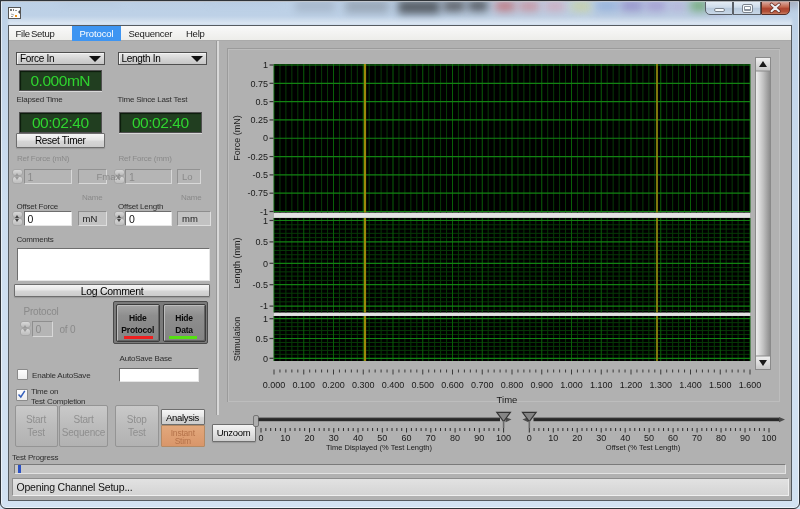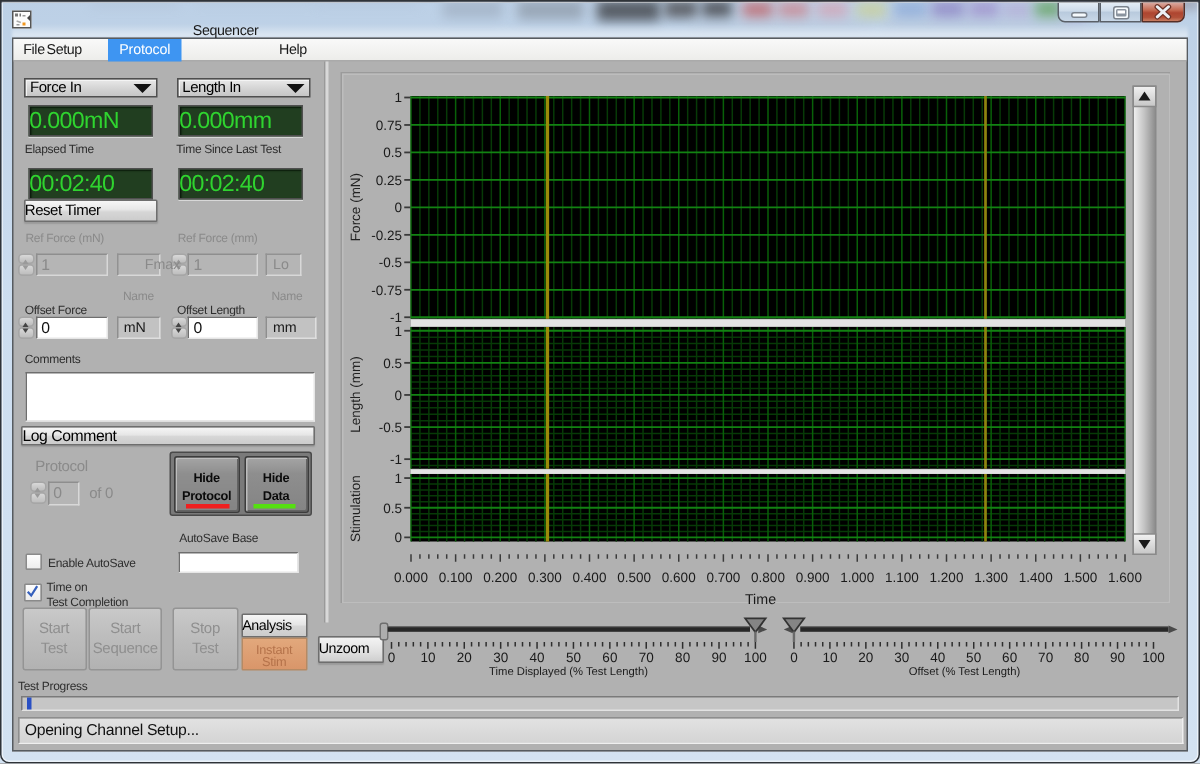--- a/index.html
+++ b/index.html
@@ -1,20 +1,20 @@
 <!DOCTYPE html>
 <html><head><meta charset="utf-8"><style>
 *{margin:0;padding:0;box-sizing:border-box}
 body{width:800px;height:509px;overflow:hidden;font-family:"Liberation Sans",sans-serif;background:#888}
 #win{position:relative;width:800px;height:509px;background:linear-gradient(180deg,#bcd0e6 0%,#cddef0 40%,#d3e2f2 100%);overflow:hidden}
 .abs{position:absolute}
 .lbl{z-index:2;position:absolute;font-size:8px;letter-spacing:-0.2px;color:#2e2e2e;white-space:nowrap}
 .dlbl{z-index:2;position:absolute;font-size:8px;letter-spacing:-0.2px;color:#8a8a8a;white-space:nowrap}
-.lcd{z-index:2;position:absolute;background:#213e20;border:1px solid #4f4f4f;box-shadow:inset 1px 1px 1px #0b1a0b, 0 1px 0 #d8d8d8;color:#2fd42f;text-align:left;font-size:15.5px;letter-spacing:-0.45px}
-.btn{z-index:2;position:absolute;background:linear-gradient(180deg,#f6f6f6 0%,#e6e6e6 45%,#d6d6d6 55%,#cccccc 100%);border:1px solid #6e6e6e;box-shadow:0 1px 1px #9a9a9a;border-radius:1px;color:#000;text-align:left;font-size:10px;letter-spacing:-0.3px}
+.lcd{z-index:2;position:absolute;background:#213e20;border:1px solid #4f4f4f;box-shadow:inset 1px 1px 1px #0b1a0b, 0 1px 0 #d8d8d8;color:#2fd42f;text-align:center;font-size:15.5px;letter-spacing:-0.45px}
+.btn{z-index:2;position:absolute;background:linear-gradient(180deg,#f6f6f6 0%,#e6e6e6 45%,#d6d6d6 55%,#cccccc 100%);border:1px solid #6e6e6e;box-shadow:0 1px 1px #9a9a9a;border-radius:1px;color:#000;text-align:center;font-size:10px;letter-spacing:-0.3px}
 .dbtn{z-index:2;position:absolute;background:linear-gradient(180deg,#c9c9c9 0%,#bdbdbd 45%,#b2b2b2 100%);border:1px solid #949494;border-radius:2px;color:#8f8f8f;text-align:center;font-size:10px;letter-spacing:-0.2px}
 .white-field{z-index:2;position:absolute;background:#fff;border-top:1px solid #6e6e6e;border-left:1px solid #6e6e6e;border-bottom:1px solid #e6e6e6;border-right:1px solid #e6e6e6;font-size:10.5px;color:#111}
 .gray-field{z-index:2;position:absolute;background:#b5b5b5;border-top:1px solid #8e8e8e;border-left:1px solid #8e8e8e;border-bottom:1px solid #d8d8d8;border-right:1px solid #d8d8d8;font-size:10.5px;color:#8a8a8a}
 .unit{z-index:2;position:absolute;background:#c2c2c2;border-top:1px solid #8e8e8e;border-left:1px solid #8e8e8e;border-bottom:1px solid #dedede;border-right:1px solid #dedede;font-size:9px;color:#1a1a1a}
 .dunit{z-index:2;position:absolute;background:#b5b5b5;border-top:1px solid #929292;border-left:1px solid #929292;border-bottom:1px solid #d8d8d8;border-right:1px solid #d8d8d8;font-size:9px;color:#8a8a8a}
 .spin{z-index:2;position:absolute;width:11px}
 .spin b{position:absolute;left:0;width:11px;height:50%;background:linear-gradient(180deg,#d8d8d8,#bdbdbd);border:1px solid #a6a6a6;border-radius:3px}
 .spin b.up{top:0}.spin b.dn{bottom:0}
 .spin i{position:absolute;left:3px;width:0;height:0;border-left:2.5px solid transparent;border-right:2.5px solid transparent}
 .spin i.up{top:4px;border-bottom:3px solid #6a6a6a}
@@ -67,31 +67,30 @@
 <div class="abs" style="left:56px;top:0;width:29px;height:14px;background:linear-gradient(180deg,#d8a79e 0%,#c4684f 40%,#ae4530 55%,#b25038 80%,#c97f63 100%);border:1px solid #552e26;border-radius:0 0 5px 1px"></div>
 <svg class="abs" style="left:56px;top:0" width="29" height="14" viewBox="0 0 29 14">
         <path d="M10.5 3.5 L18 10.2 M18 3.5 L10.5 10.2" stroke="#6e3328" stroke-width="3.6" stroke-linecap="round"></path>
         <path d="M10.5 3.5 L18 10.2 M18 3.5 L10.5 10.2" stroke="#ecf0f4" stroke-width="2" stroke-linecap="round"></path>
       </svg>
 </div>
 <div class="abs" style="left:8px;top:25px;width:784px;height:476px;background:#b1b1b1;border:1px solid #565b60;z-index:1"></div>
 <div class="abs" style="z-index:2;left:9px;top:26px;width:782px;height:15px;background:linear-gradient(180deg,#f9f9f9,#ededea);border-bottom:1px solid #aaa"></div>
 <div class="abs" style="z-index:2;left:15.5px;top:27px;height:13px;line-height:13px;font-size:9.5px;letter-spacing:-0.25px;color:#1a1a1a">File</div>
 <div class="abs" style="z-index:2;left:31px;top:27px;height:18px;line-height:13px;font-size:9.5px;letter-spacing:-0.25px;color:#1a1a1a">Setup</div>
-<div class="abs" style="z-index:2;left:128.5px;top:14px;height:28px;line-height:13px;font-size:9.5px;letter-spacing:-0.25px;color:#1a1a1a">Sequencer</div>
+<div class="abs" style="z-index:2;left:128.5px;top:27px;height:28px;line-height:13px;font-size:9.5px;letter-spacing:-0.25px;color:#1a1a1a">Sequencer</div>
 <div class="abs" style="z-index:2;left:186px;top:27px;height:13px;line-height:13px;font-size:9.5px;letter-spacing:-0.25px;color:#1a1a1a">Help</div>
 <div class="abs" style="z-index:2;left:72px;top:26px;width:49px;height:15px;background:#3e95f2;color:#fff;font-size:9.5px;letter-spacing:-0.1px;text-align:center;line-height:15px">Protocol</div>
 <div class="abs" style="z-index:2;left:16px;top:51.5px;width:89px;height:13px;background:linear-gradient(180deg,#e9e9e9,#d2d2d2 60%,#c6c6c6);border:1px solid #4f4f4f;box-shadow:inset 1px 1px 0 #f4f4f4"></div>
 <div class="abs" style="z-index:2;left:20px;top:51.5px;height:14px;line-height:13px;font-size:10px;letter-spacing:-0.3px;color:#000">Force In</div>
 <div class="abs" style="z-index:2;left:89px;top:55.5px;width:0;height:0;border-left:6px solid transparent;border-right:6px solid transparent;border-top:6px solid #111"></div>
 <div class="abs" style="z-index:2;left:117.5px;top:51.5px;width:89px;height:13px;background:linear-gradient(180deg,#e9e9e9,#d2d2d2 60%,#c6c6c6);border:1px solid #4f4f4f;box-shadow:inset 1px 1px 0 #f4f4f4"></div>
 <div class="abs" style="z-index:2;left:121.5px;top:51.5px;height:13px;line-height:13px;font-size:10px;letter-spacing:-0.3px;color:#000">Length In</div>
 <div class="abs" style="z-index:2;left:190.5px;top:55.5px;width:0;height:0;border-left:6px solid transparent;border-right:6px solid transparent;border-top:6px solid #111"></div>
 <div class="lcd" style="left:18.5px;top:69.5px;width:83.5px;height:21.5px;line-height:20px">0.000mN</div>
-<div class="lcd" style="left:118.5px;top:69.5px;width:83.5px;height:21.5px;line-height:20px">0.000mm</div>
 <div class="lbl" style="left:16.5px;top:95px">Elapsed Time</div>
 <div class="lbl" style="left:117.5px;top:95px">Time Since Last Test</div>
 <div class="lcd" style="left:18.5px;top:111.5px;width:83.5px;height:21px;line-height:20px">00:02:40</div>
 <div class="lcd" style="left:118.5px;top:111.5px;width:83.5px;height:21px;line-height:20px">00:02:40</div>
 <div class="btn" style="left:15.5px;top:133px;width:89.5px;height:14.5px;line-height:13px">Reset Timer</div>
 <div class="dlbl" style="left:17px;top:154px">Ref Force (mN)</div>
 <div class="dlbl" style="left:118.5px;top:154px">Ref Force (mm)</div>
 <div class="spin" style="left:12px;top:168.5px;height:15.5px">
 <b class="up"></b>
       <b class="dn"></b>

